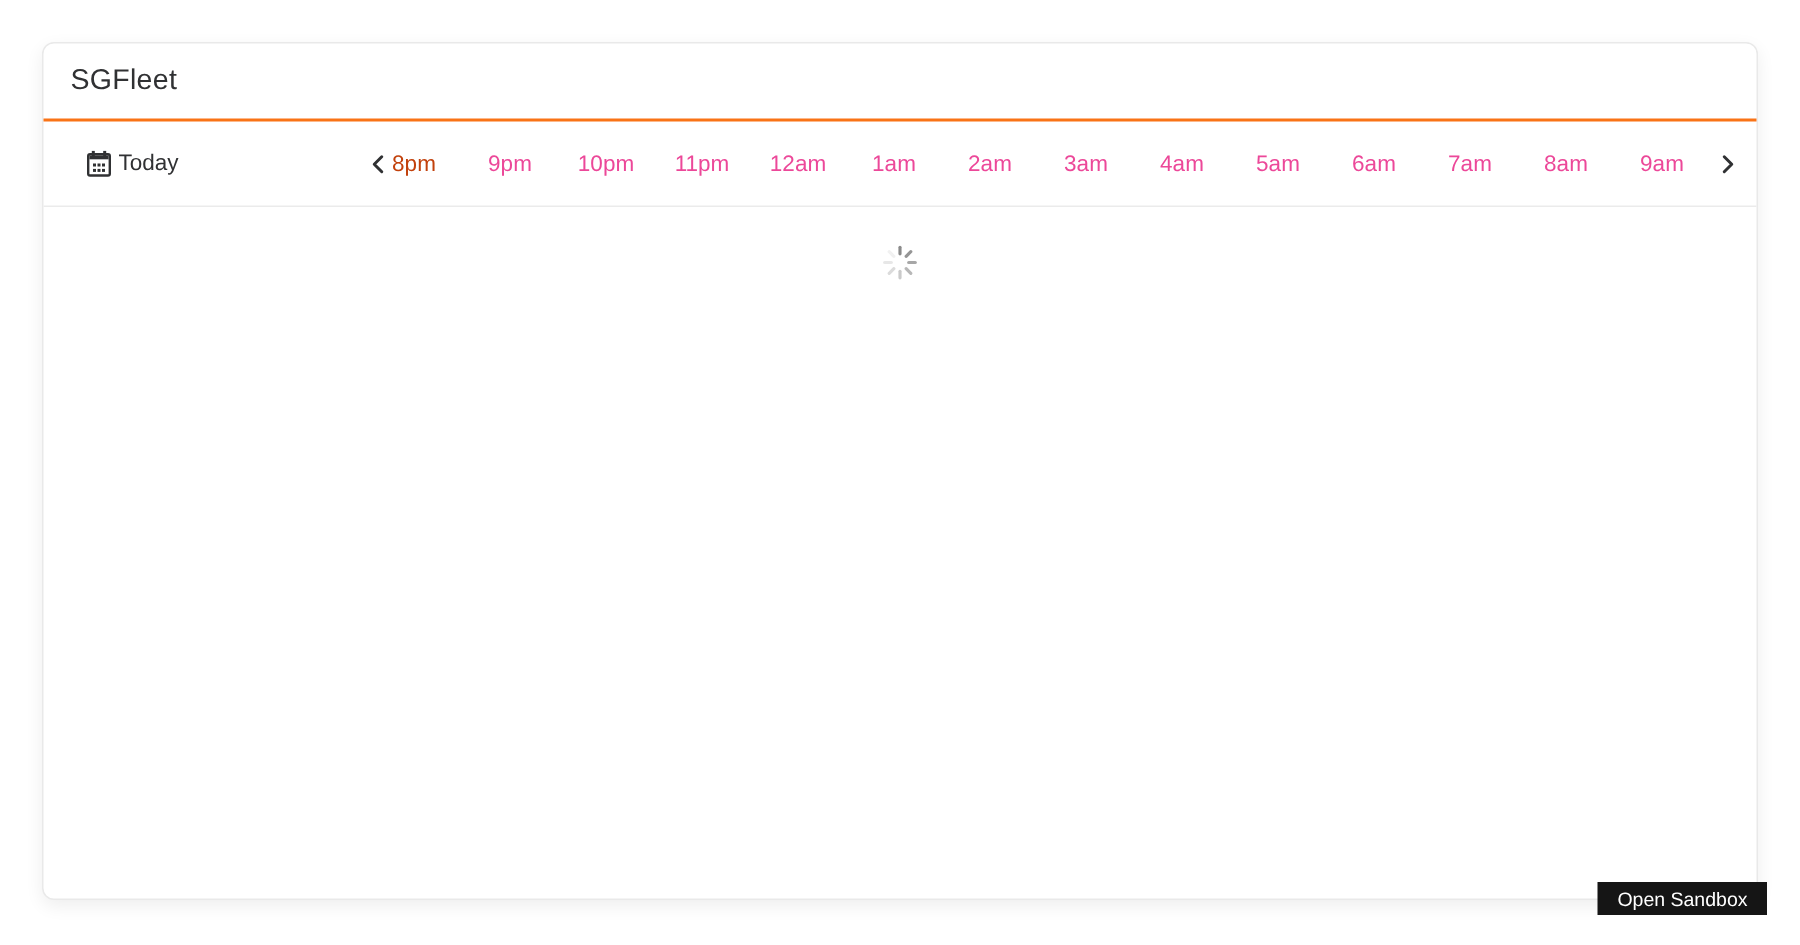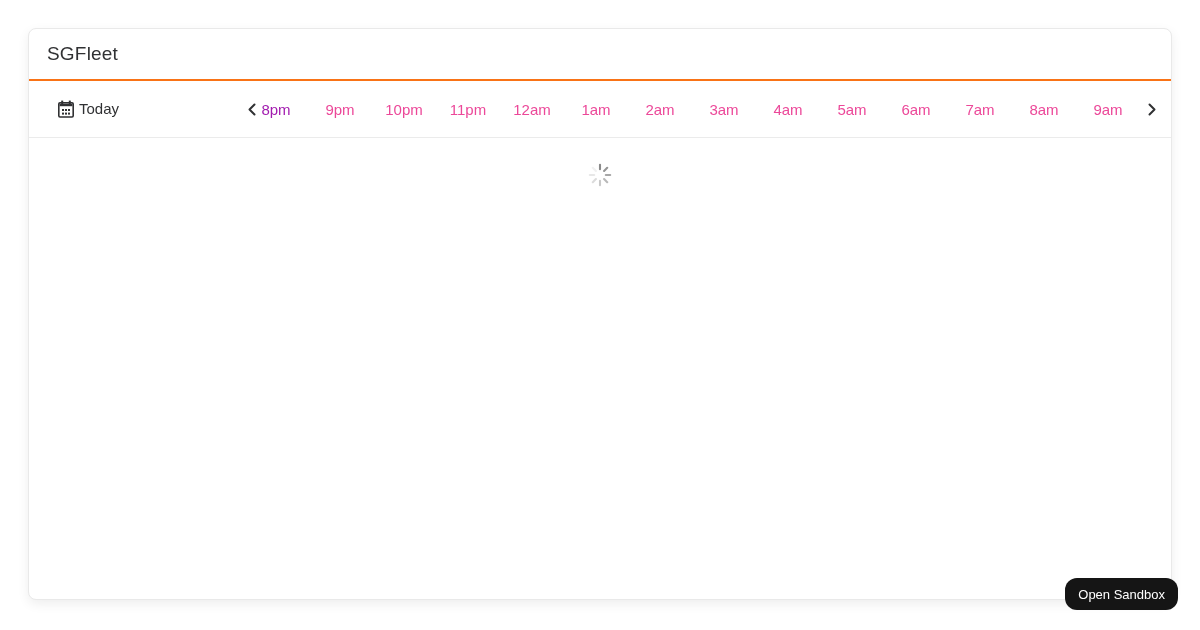--- a/index.html
+++ b/index.html
@@ -89,49 +89,49 @@
     align-items: center;
   }
   .time-label {
     width: 64px;
     flex: 0 0 64px;
     text-align: center;
     font-size: 15px;
     color: #ec4899;
     user-select: none;
   }
-  .time-label.muted { color: #a21caf; }
+  .time-label.muted { color: #c2410c; }
 
   .content {
     position: relative;
     height: 461px;
   }
   .spinner {
     position: absolute;
     left: 50%;
     top: 25px;
     margin-left: -12px;
     width: 24px;
     height: 24px;
     animation: spin 1s steps(8) infinite;
   }
   @keyframes spin { to { transform: rotate(360deg); } }
 
   .open-sandbox {
     position: absolute;
     right: 22px;
     bottom: 20px;
-    height: 32px;
+    height: 22px;
     padding: 0 13px;
     background: #151515;
     color: #ffffff;
     font-family: "Liberation Sans", sans-serif;
     font-size: 13px;
     border: none;
-    border-radius: 12px;
+    border-radius: 0;
     cursor: pointer;
     z-index: 10;
   }
 </style>
 </head>
 <body>
 
 <div class="card">
 
   <div class="card-header">

